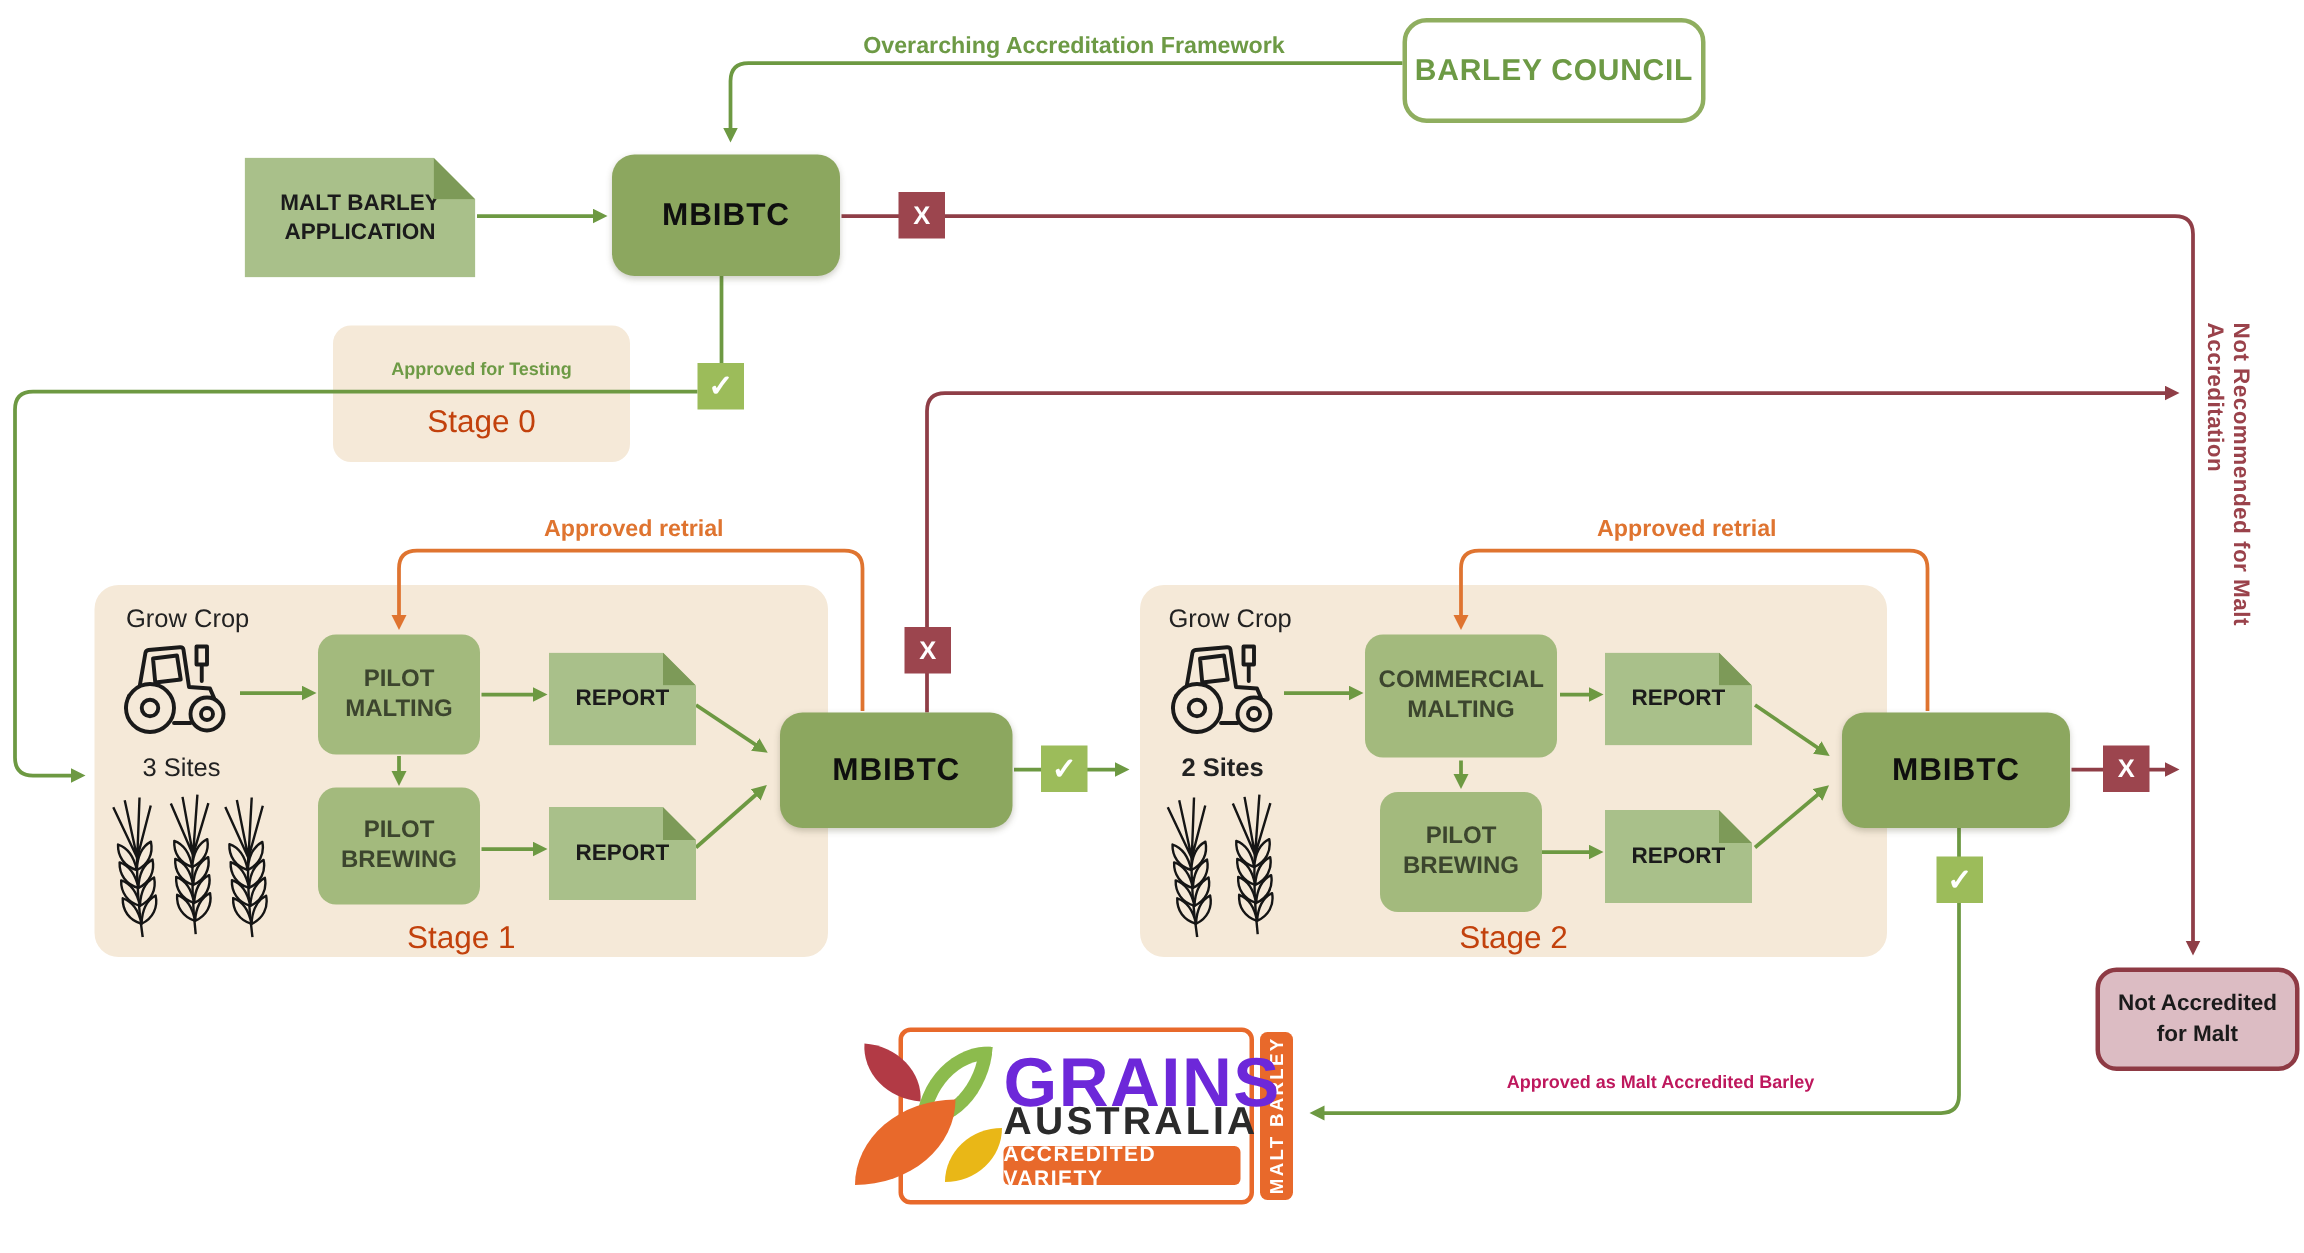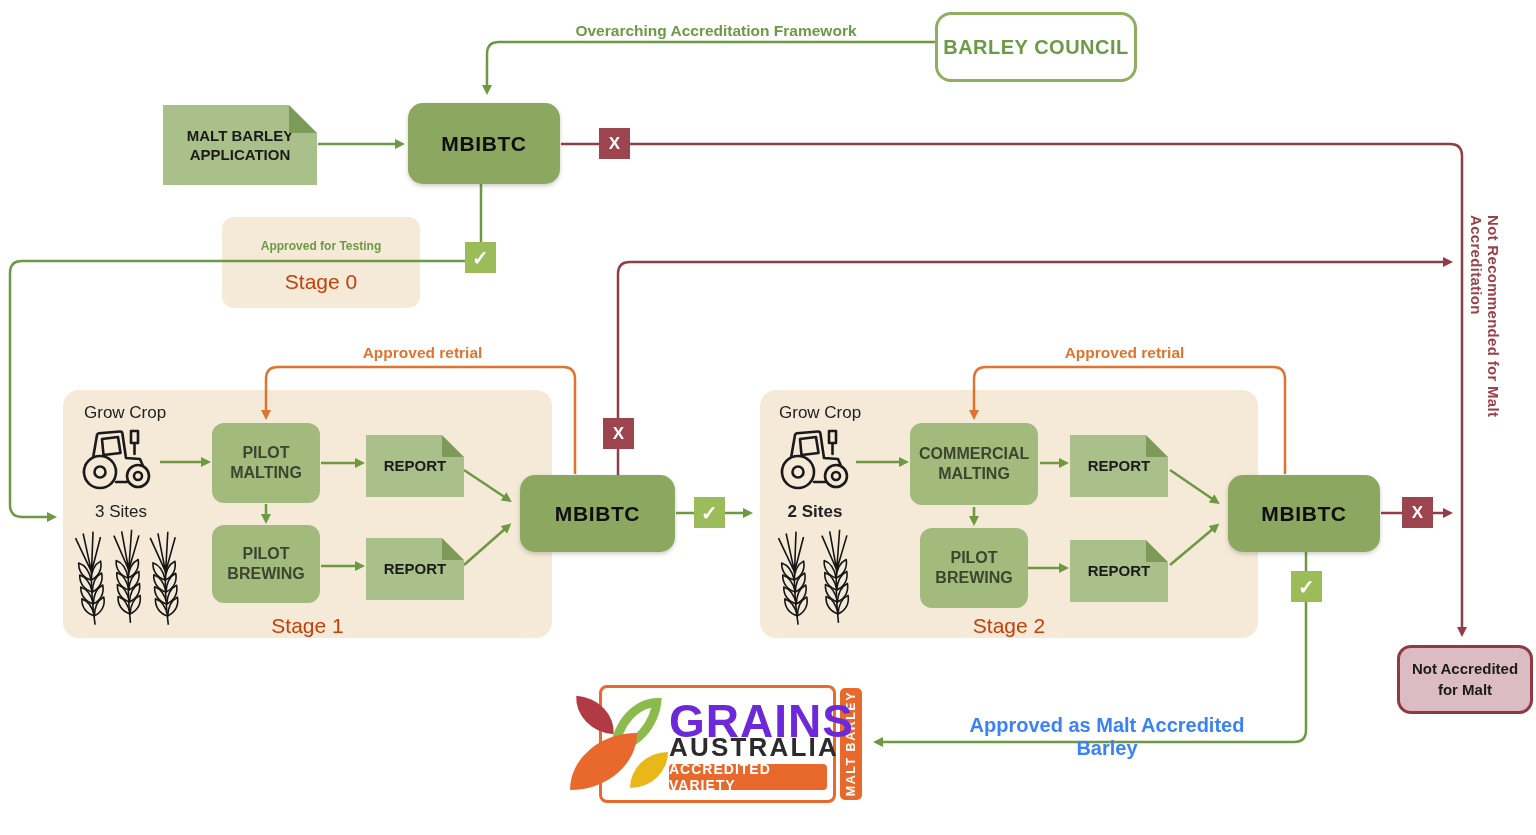--- a/index.html
+++ b/index.html
@@ -59,21 +59,21 @@
   .retrial{position:absolute;z-index:2;color:#df7430;font-size:15.5px;font-weight:600;text-align:center;}
   .vert-maroon{
     position:absolute;z-index:2;color:#9a424b;font-size:15px;font-weight:600;
     writing-mode:vertical-rl;letter-spacing:.3px;
   }
   .not-acc{
     position:absolute;z-index:2;background:#dcbcc3;border:3px solid #8e3a44;border-radius:14px;
     display:flex;align-items:center;justify-content:center;text-align:center;
     color:#1b1b1b;font-size:15px;font-weight:600;line-height:1.35;
   }
-  .approved-as{position:absolute;z-index:2;color:#3b82f6;font-size:20px;font-weight:600;text-align:center;}
+  .approved-as{position:absolute;z-index:2;color:#be185d;font-size:12px;font-weight:600;text-align:center;}
 
   
   .logo-frame{position:absolute;z-index:2;border:3px solid #e8692b;border-radius:8px;background:#fff;}
   .logo-tab{
     position:absolute;z-index:2;background:#e8692b;border-radius:5px;
     display:flex;align-items:center;justify-content:center;
   }
   .logo-tab span{
     color:#fff;font-size:12.5px;font-weight:700;letter-spacing:1.5px;
     writing-mode:vertical-rl;transform:rotate(180deg);

